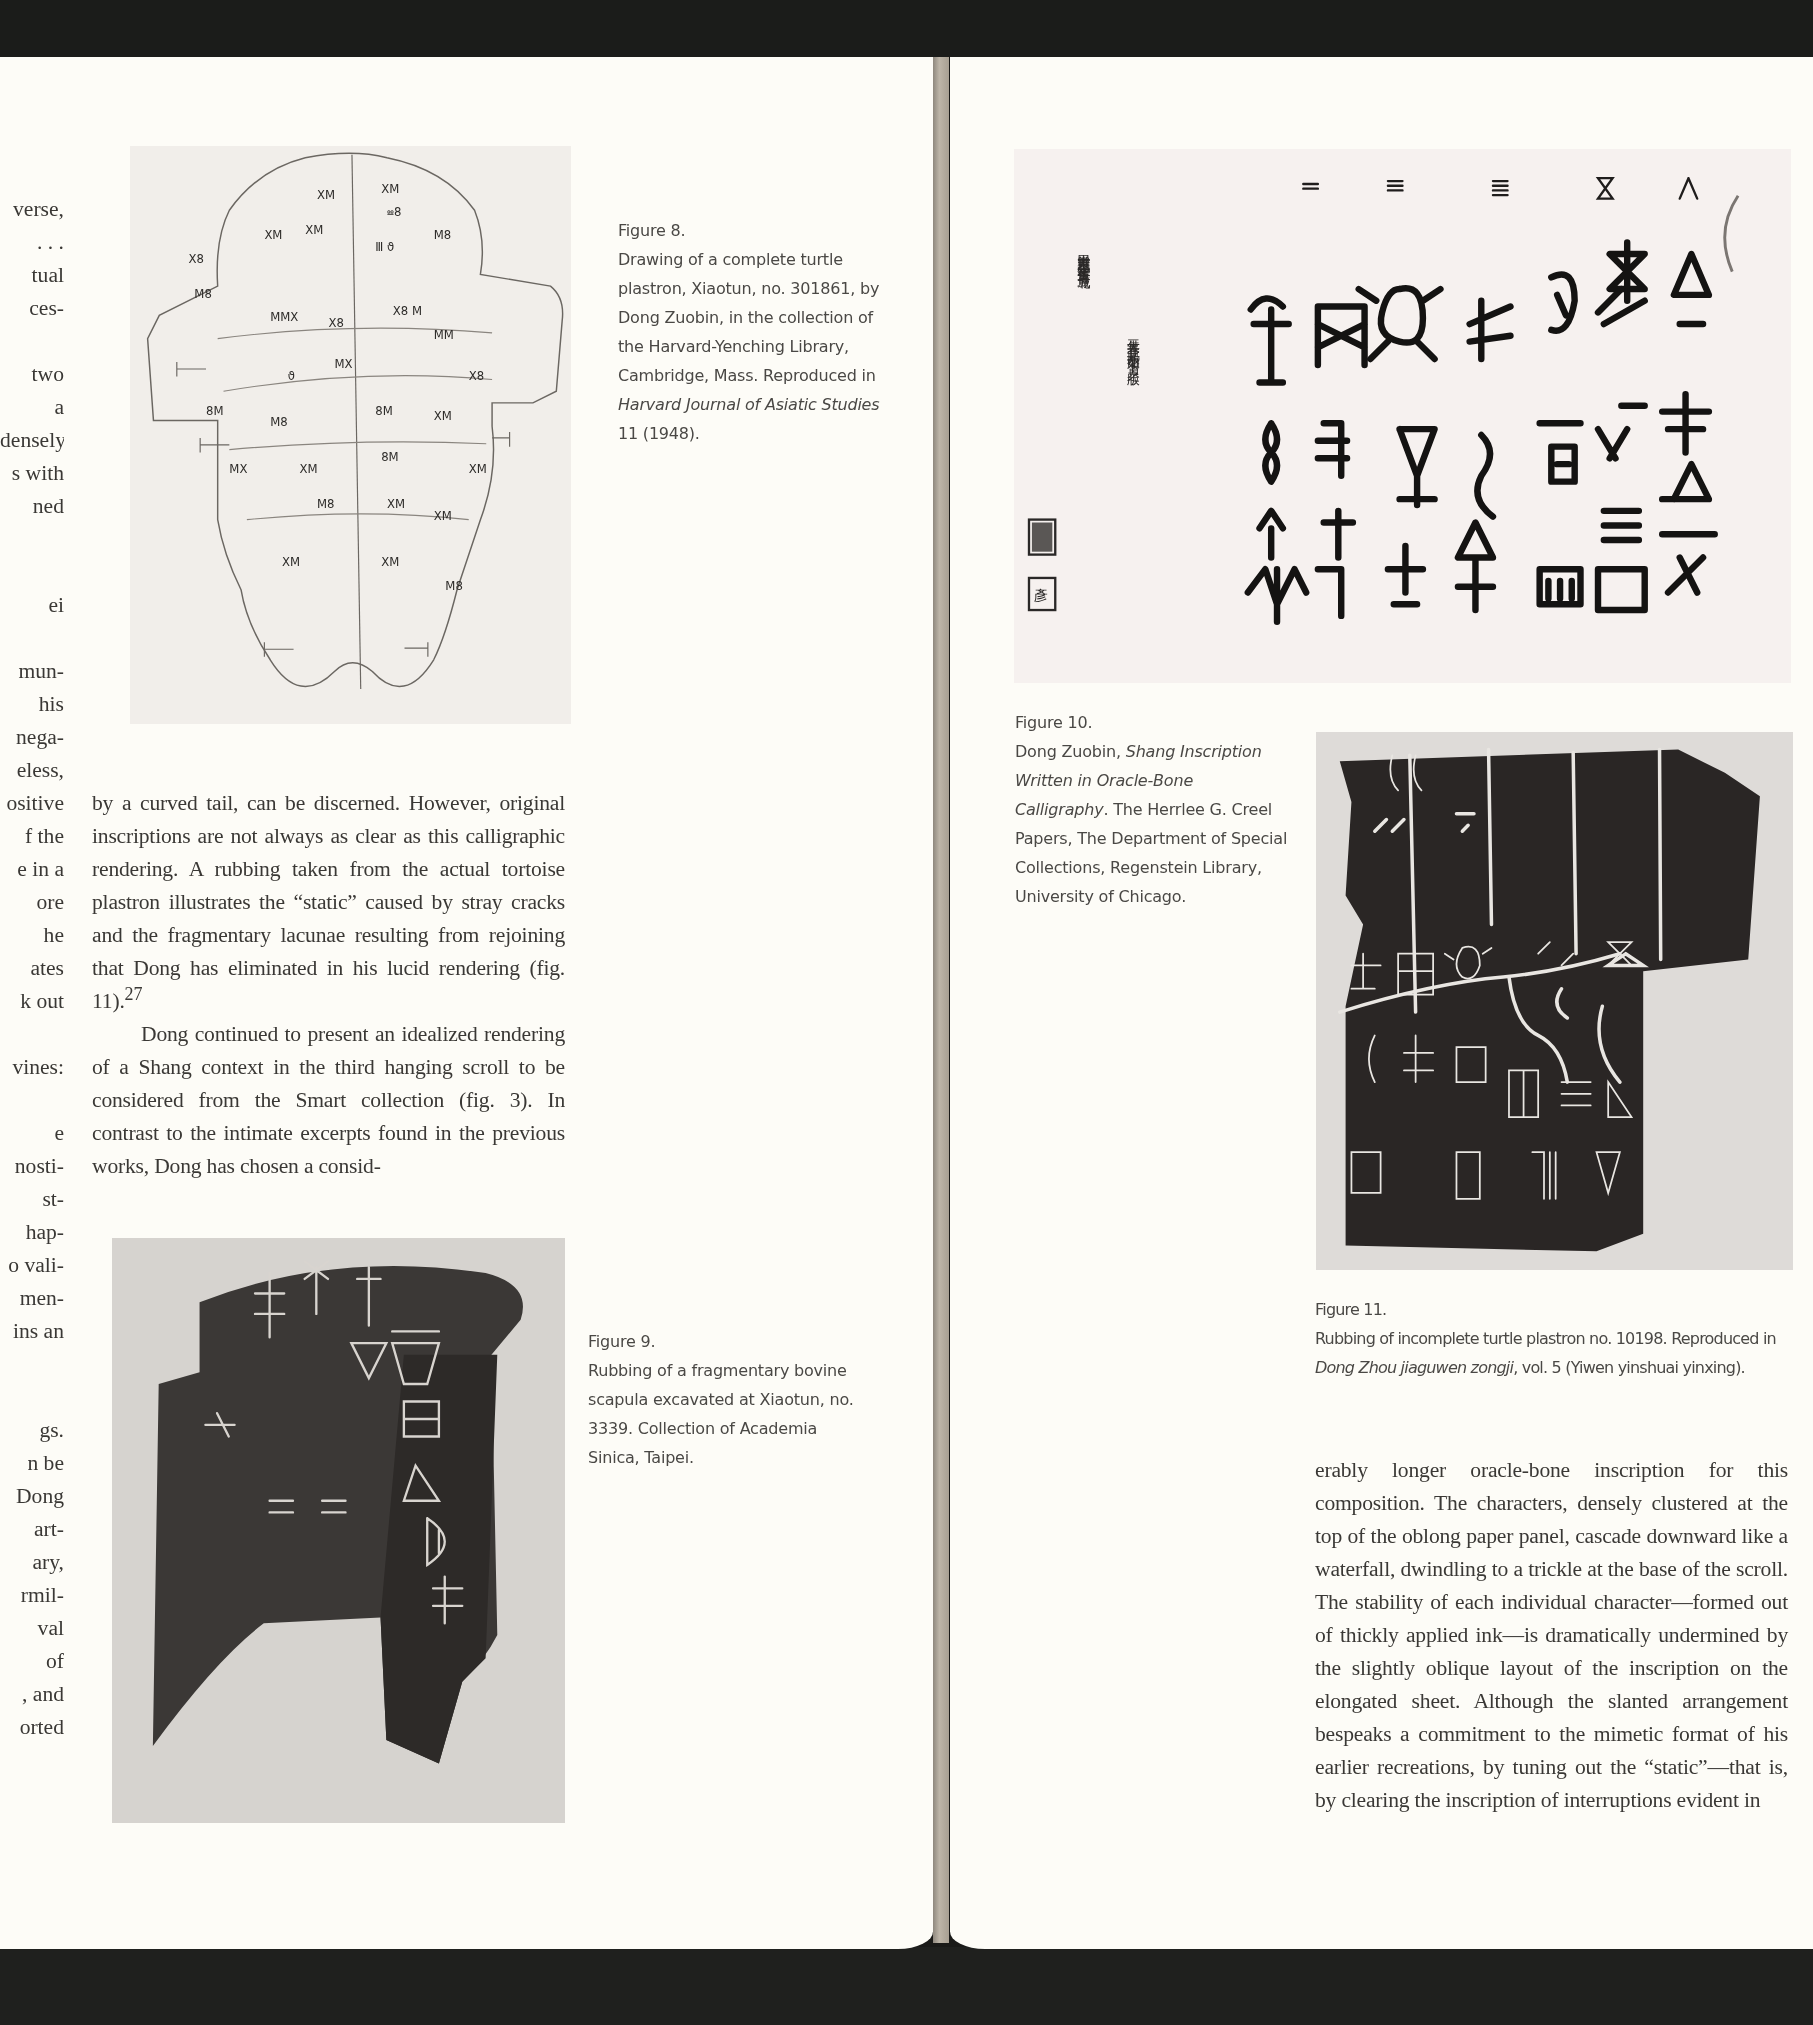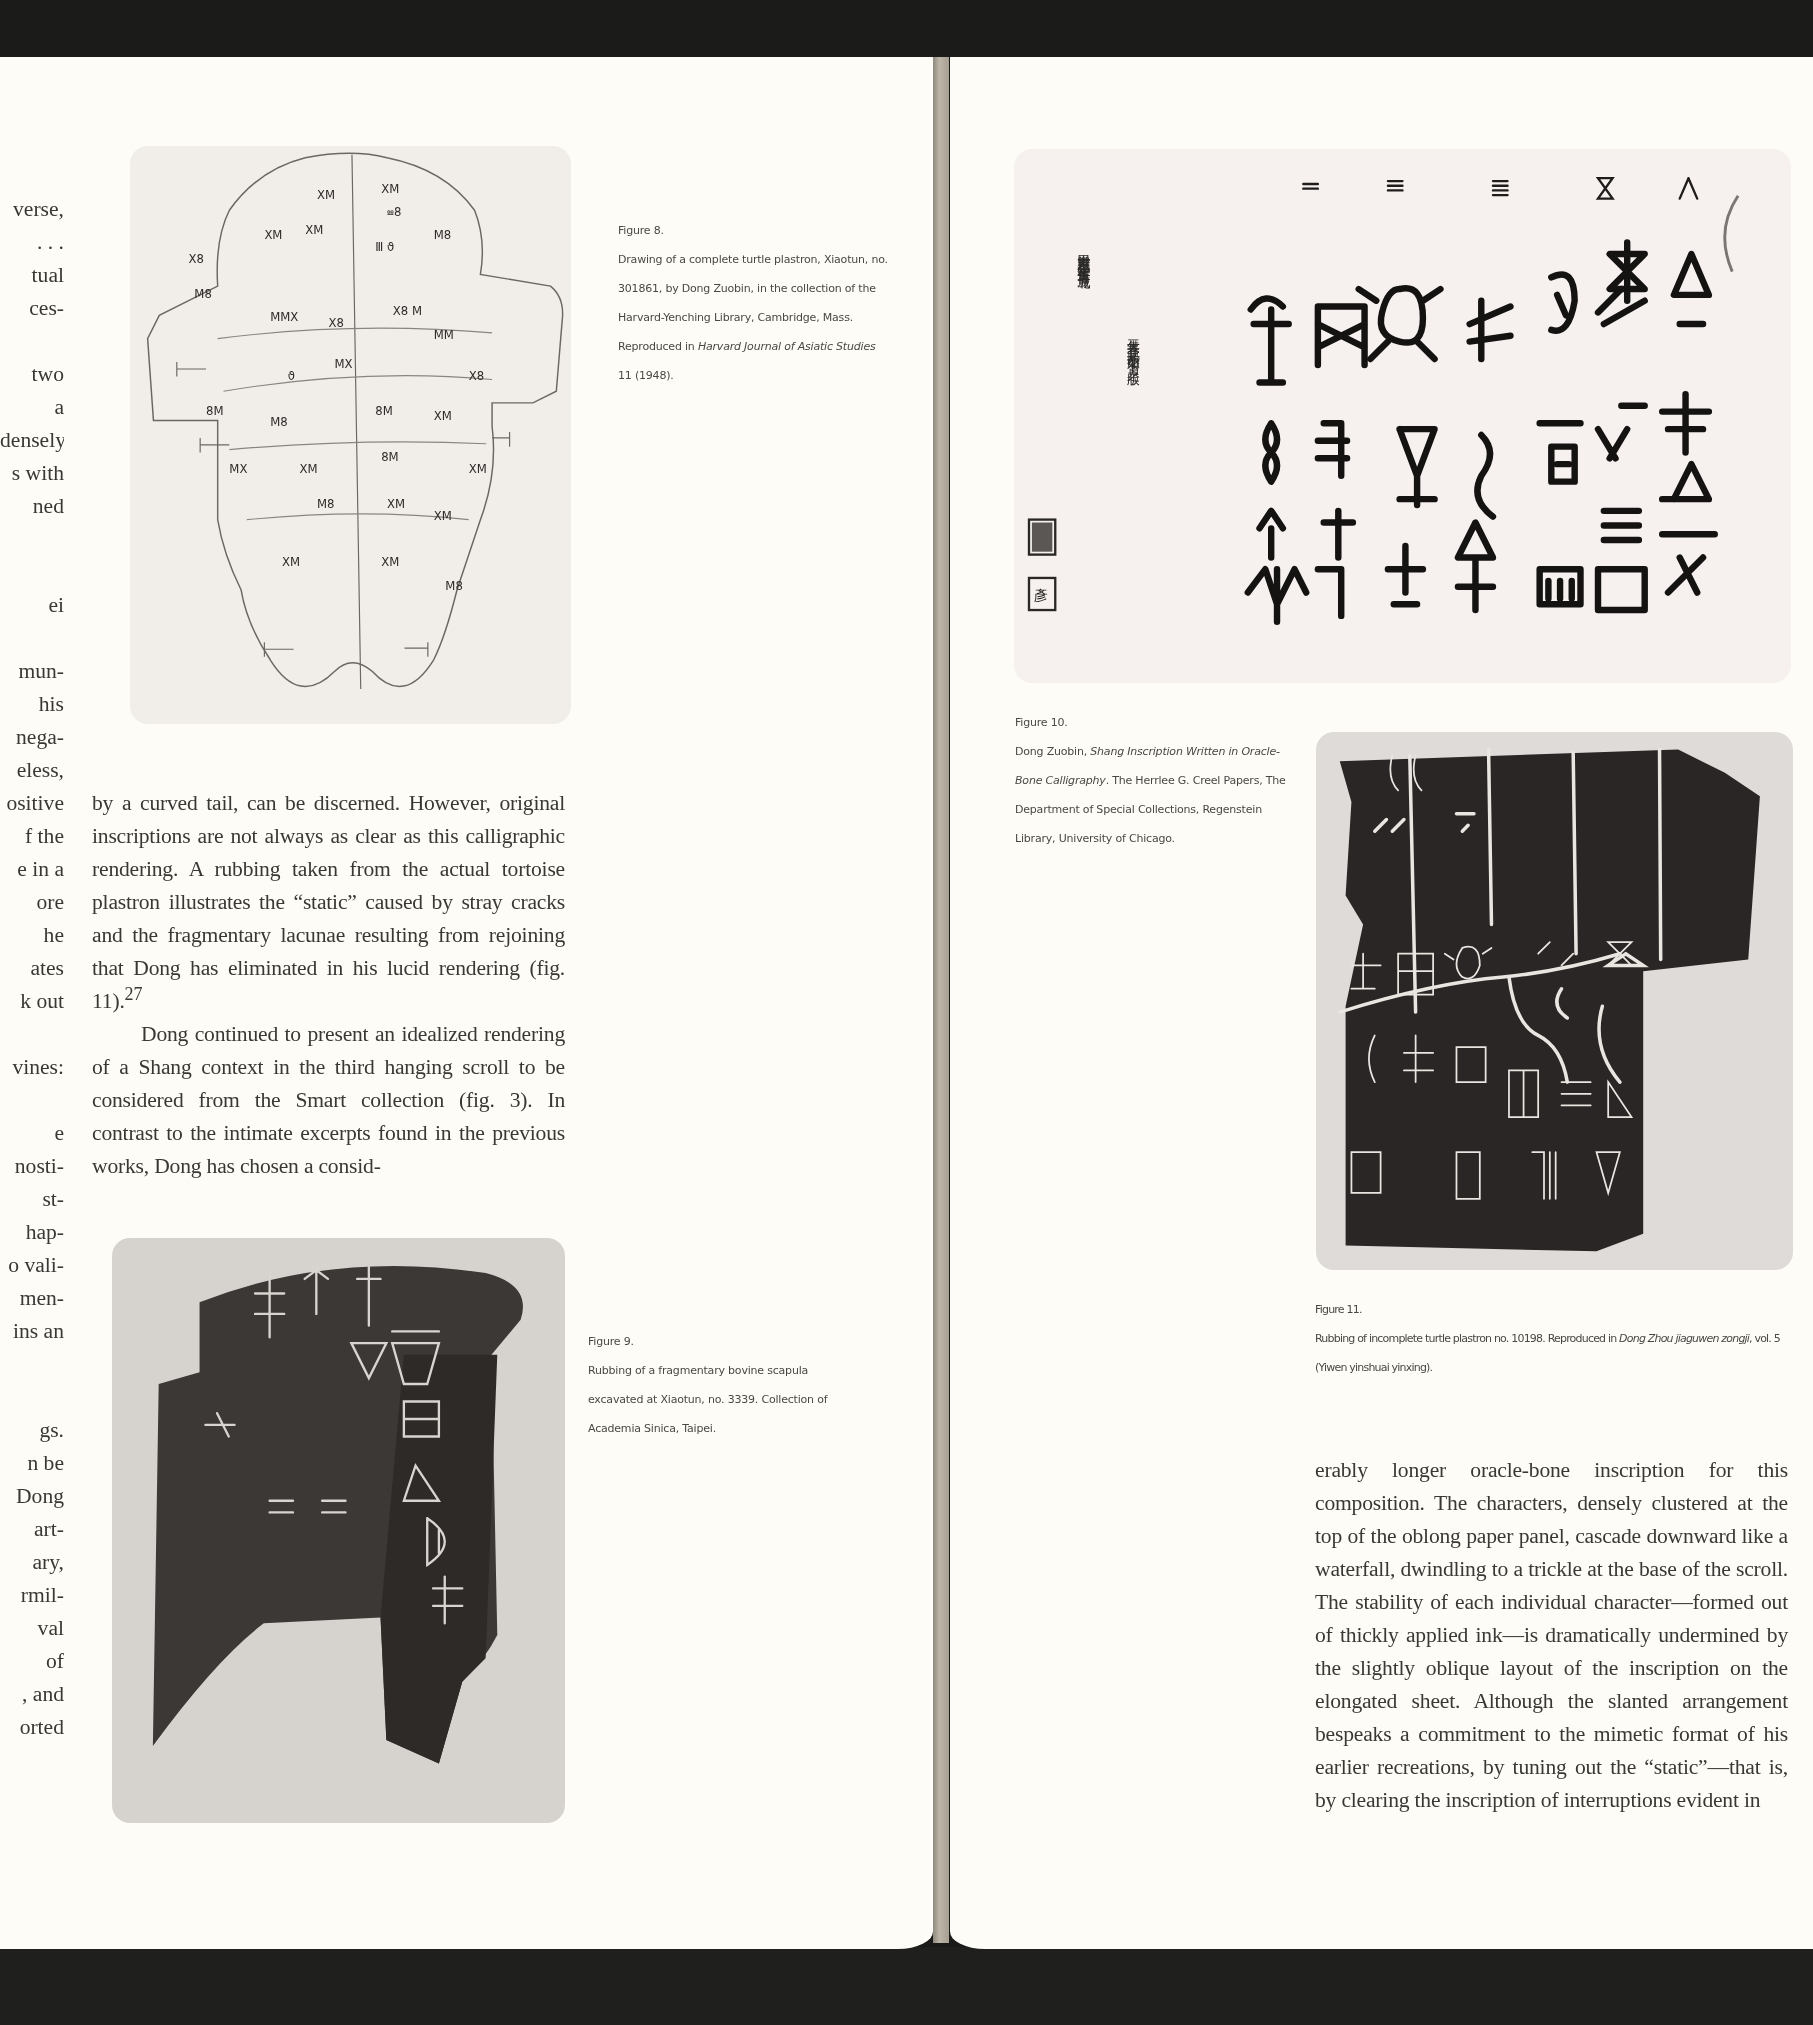--- a/index.html
+++ b/index.html
@@ -12,25 +12,25 @@
   .gutter { position:absolute; left:933px; top:57px; width:16.4px; height:1886px; background:linear-gradient(90deg,#8f887e,#bdb5a8 40%,#a79f92); }
 
   .body-text { position:absolute; color:#3a3835; font-size:21.6px; line-height:33px; letter-spacing:-0.2px; }
   .body-text p { margin:0; }
   .indent { text-indent:49px; }
   sup { font-size:18px; line-height:0; vertical-align:super; }
 
   .margin-frag { position:absolute; left:0; width:64px; color:#3a3835; font-size:21.6px; line-height:33px; text-align:right; white-space:nowrap; overflow:hidden; }
   .margin-frag div { height:33px; }
 
-  .caption { position:absolute; font-family:"DejaVu Sans", sans-serif; color:#4a4845; font-size:11px; line-height:29px; letter-spacing:-0.2px; }
+  .caption { position:absolute; font-family:"DejaVu Sans", sans-serif; color:#4a4845; font-size:16px; line-height:29px; letter-spacing:-0.2px; }
   .caption .ital { font-style:italic;margin-top:24px; }
   .caption-cond { letter-spacing:-0.8px; }
 
-  .figure { position:absolute; overflow:hidden;border-radius:18px; }
+  .figure { position:absolute; overflow:hidden; }
   .fig8 { left:130px; top:146px; width:441px; height:578px; background:#f1eeea; }
   .fig9 { left:112px; top:1238px; width:453px; height:585px; background:#d6d3cf; }
   .fig10 { left:1014px; top:149px; width:777px; height:534px; background:#f6f1ef; }
   .fig11 { left:1316px; top:732px; width:477px; height:538px; background:#dedbd8; }
   .figure svg { width:100%; height:100%; display:block; }
 </style>
 </head>
 <body>
 
 <div class="band-top"></div>

